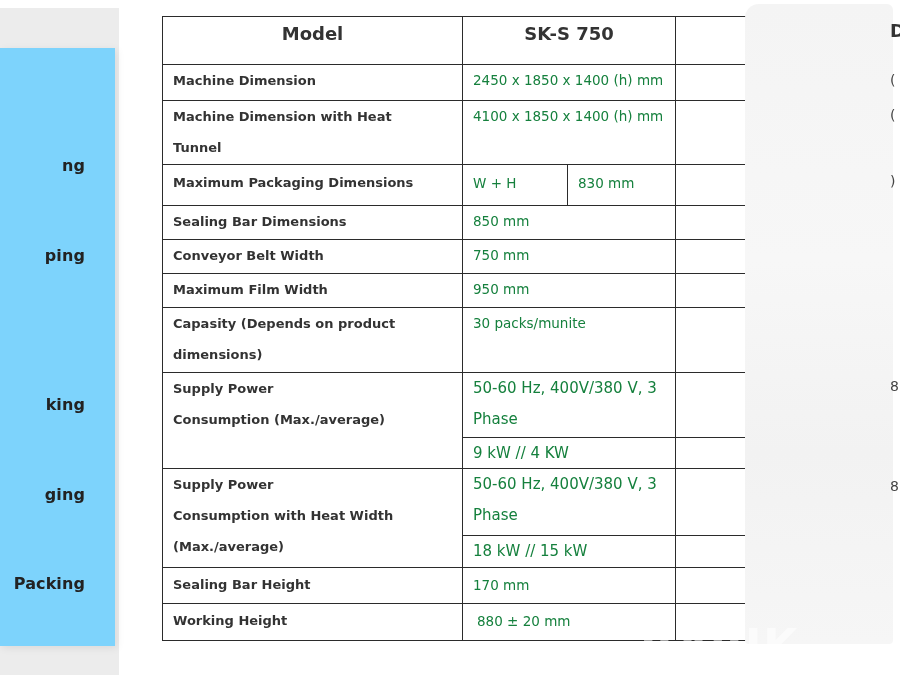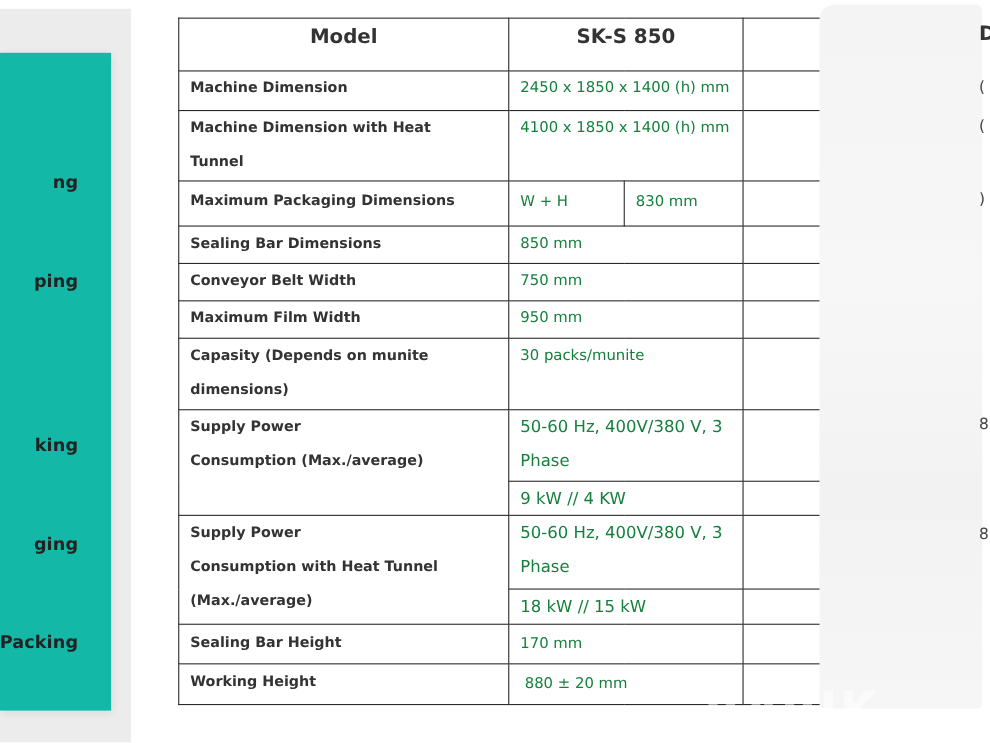--- a/index.html
+++ b/index.html
@@ -8,23 +8,24 @@
     background:#ffffff;
     font-family:"DejaVu Sans", "Liberation Sans", sans-serif;
     color:#333333;
   }
   .sidebar-bg {
     position:absolute; left:0; top:8px; width:119px; height:667px;
     background:#ececec;
   }
   .sidebar-card {
     position:absolute; left:0; top:48px; width:101px; height:598px;
-    background:#14b8a6;
+    background:#7dd3fc;
     box-shadow: 2px 2px 8px rgba(0,0,0,0.08);
     overflow:hidden;
+    padding-left:14px;
   }
   .side-item {
     position:absolute; right:30px; white-space:nowrap;
     font-weight:bold; font-size:16px; color:#222;
     letter-spacing:0.1px;
   }
   
   .spec-wrap { position:absolute; left:162px; top:16px; }
   table.spec {
     border-collapse:collapse; table-layout:fixed;
@@ -80,21 +81,21 @@
   <table class="spec">
     <colgroup>
       <col class="col-label">
         <col class="col-v1">
         <col class="col-v2">
         <col class="col-hidden">
     </colgroup>
     <tbody>
         <tr>
       <th>Model</th>
-      <th colspan="2">SK-S 850</th>
+      <th colspan="2">SK-S 750</th>
       <th style="border-right:none"></th>
     </tr>
     <tr style="height:36px">
       <td class="label">Machine Dimension</td>
       <td class="val" colspan="2">2450 x 1850 x 1400 (h) mm</td>
       <td class="blank"></td>
     </tr>
     <tr style="height:64px">
       <td class="label">
         <div>Machine Dimension with Heat</div>
@@ -119,42 +120,42 @@
       <td class="val" colspan="2">750 mm</td>
       <td class="blank"></td>
     </tr>
     <tr style="height:34px">
       <td class="label">Maximum Film Width</td>
       <td class="val" colspan="2">950 mm</td>
       <td class="blank"></td>
     </tr>
     <tr style="height:65px">
       <td class="label">
-        <div>Capasity (Depends on munite</div>
+        <div>Capasity (Depends on product</div>
         <div>dimensions)</div>
       </td>
       <td class="val" colspan="2">30 packs/munite</td>
       <td class="blank"></td>
     </tr>
     <tr style="height:65px">
       <td class="label" rowspan="2">
         <div>Supply Power</div>
         <div>Consumption (Max./average)</div>
       </td>
       <td class="val" colspan="2" style="font-size:15px">50-60 Hz, 400V/380 V, 3 Phase</td>
       <td class="blank"></td>
     </tr>
     <tr style="height:31px">
       <td class="val" colspan="2" style="font-size:15px;line-height:30px">9 kW // 4 KW</td>
       <td class="blank"></td>
     </tr>
     <tr style="height:67px">
       <td class="label" rowspan="2">
         <div>Supply Power</div>
-        <div>Consumption with Heat Tunnel</div>
+        <div>Consumption with Heat Width</div>
         <div>(Max./average)</div>
       </td>
       <td class="val" colspan="2" style="font-size:15px">50-60 Hz, 400V/380 V, 3 Phase</td>
       <td class="blank"></td>
     </tr>
     <tr style="height:32px">
       <td class="val" colspan="2" style="font-size:15px;line-height:30px">18 kW // 15 kW</td>
       <td class="blank"></td>
     </tr>
     <tr style="height:36px">

